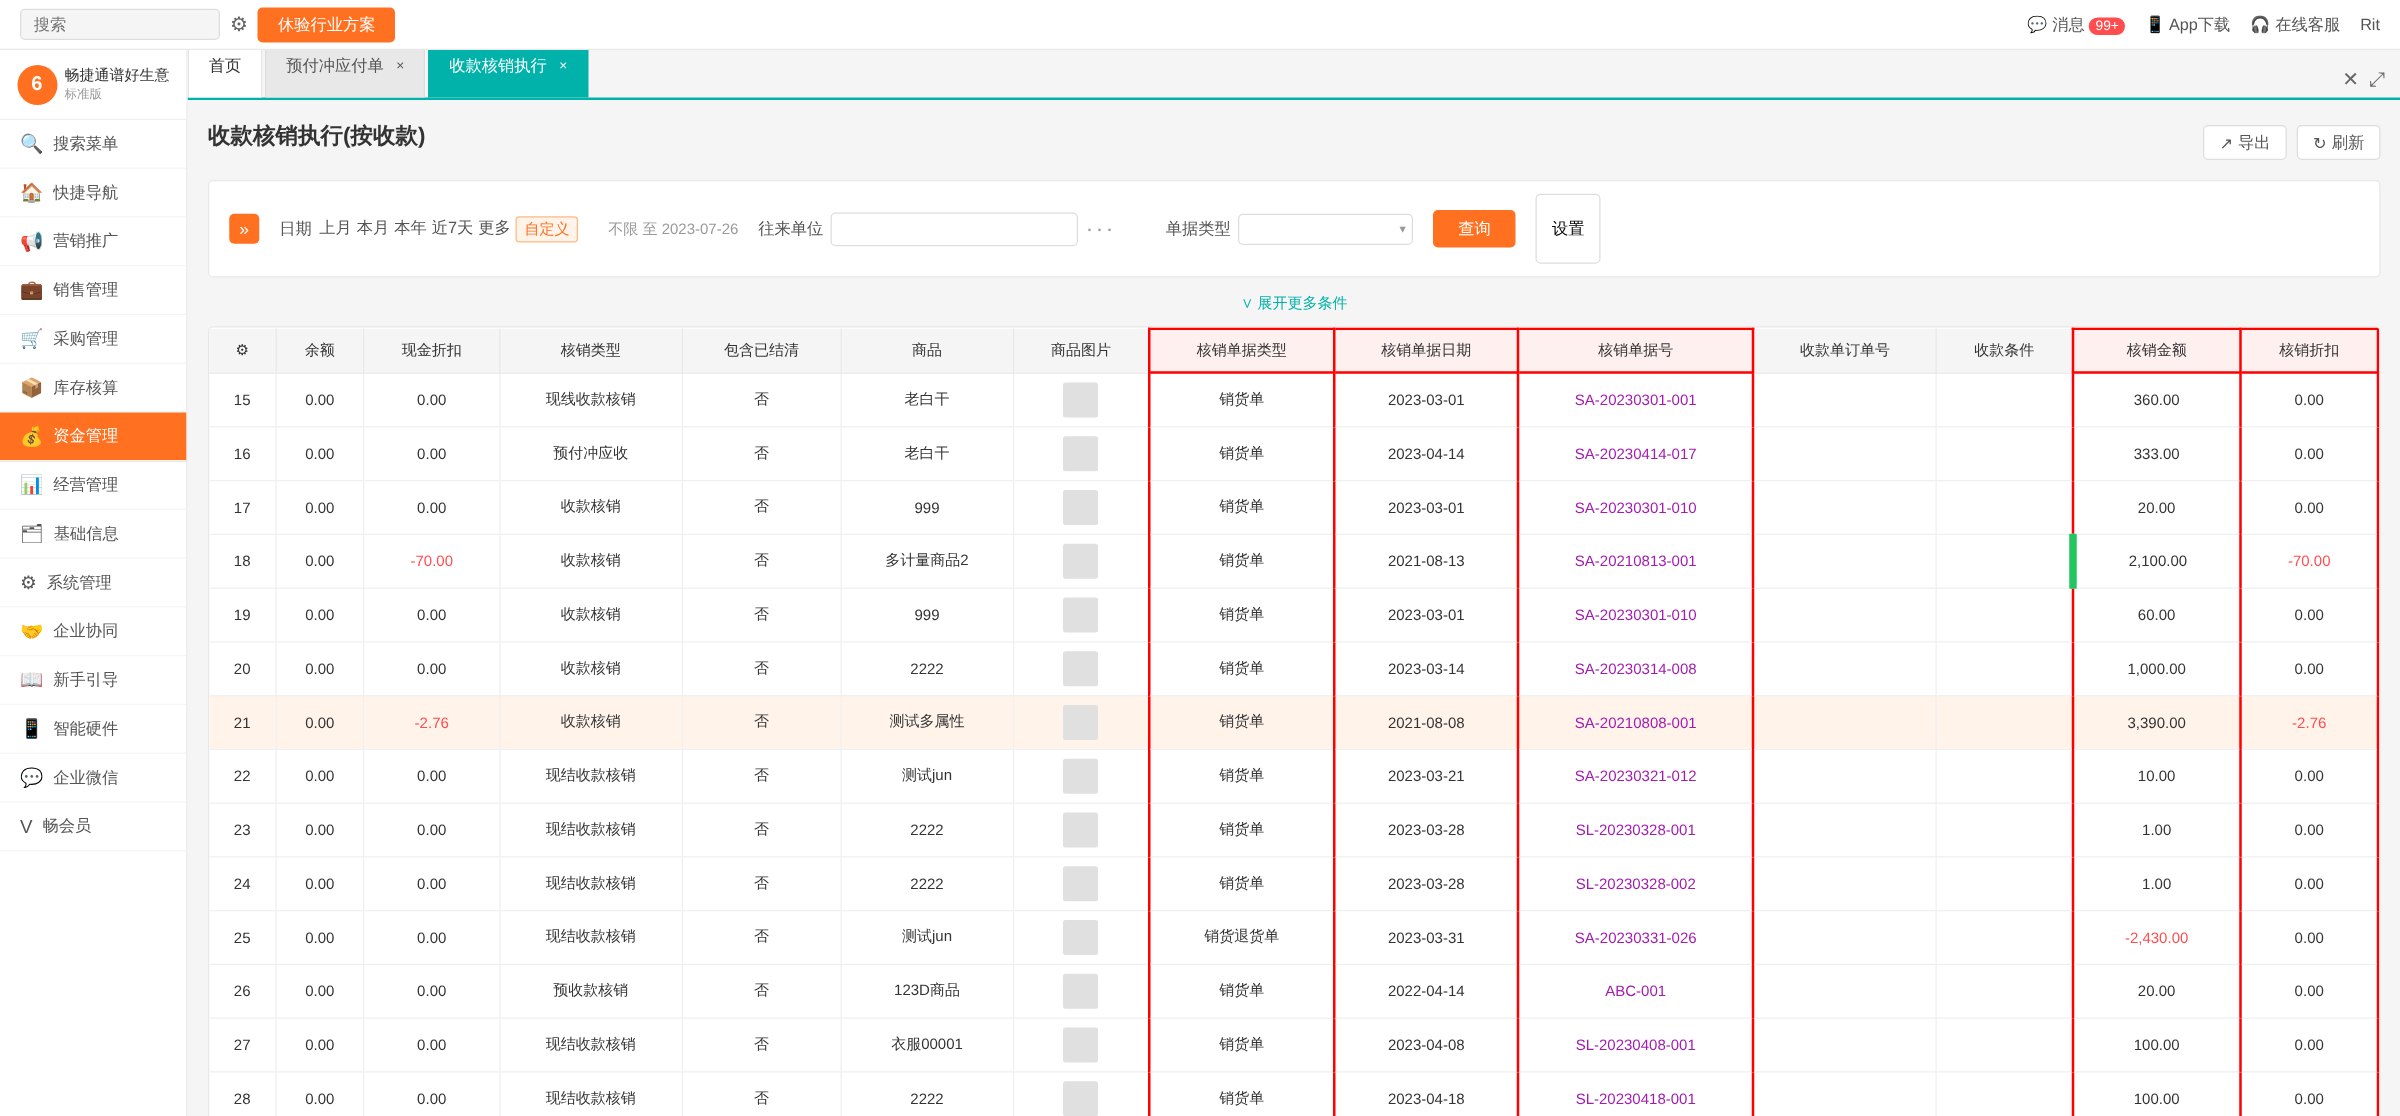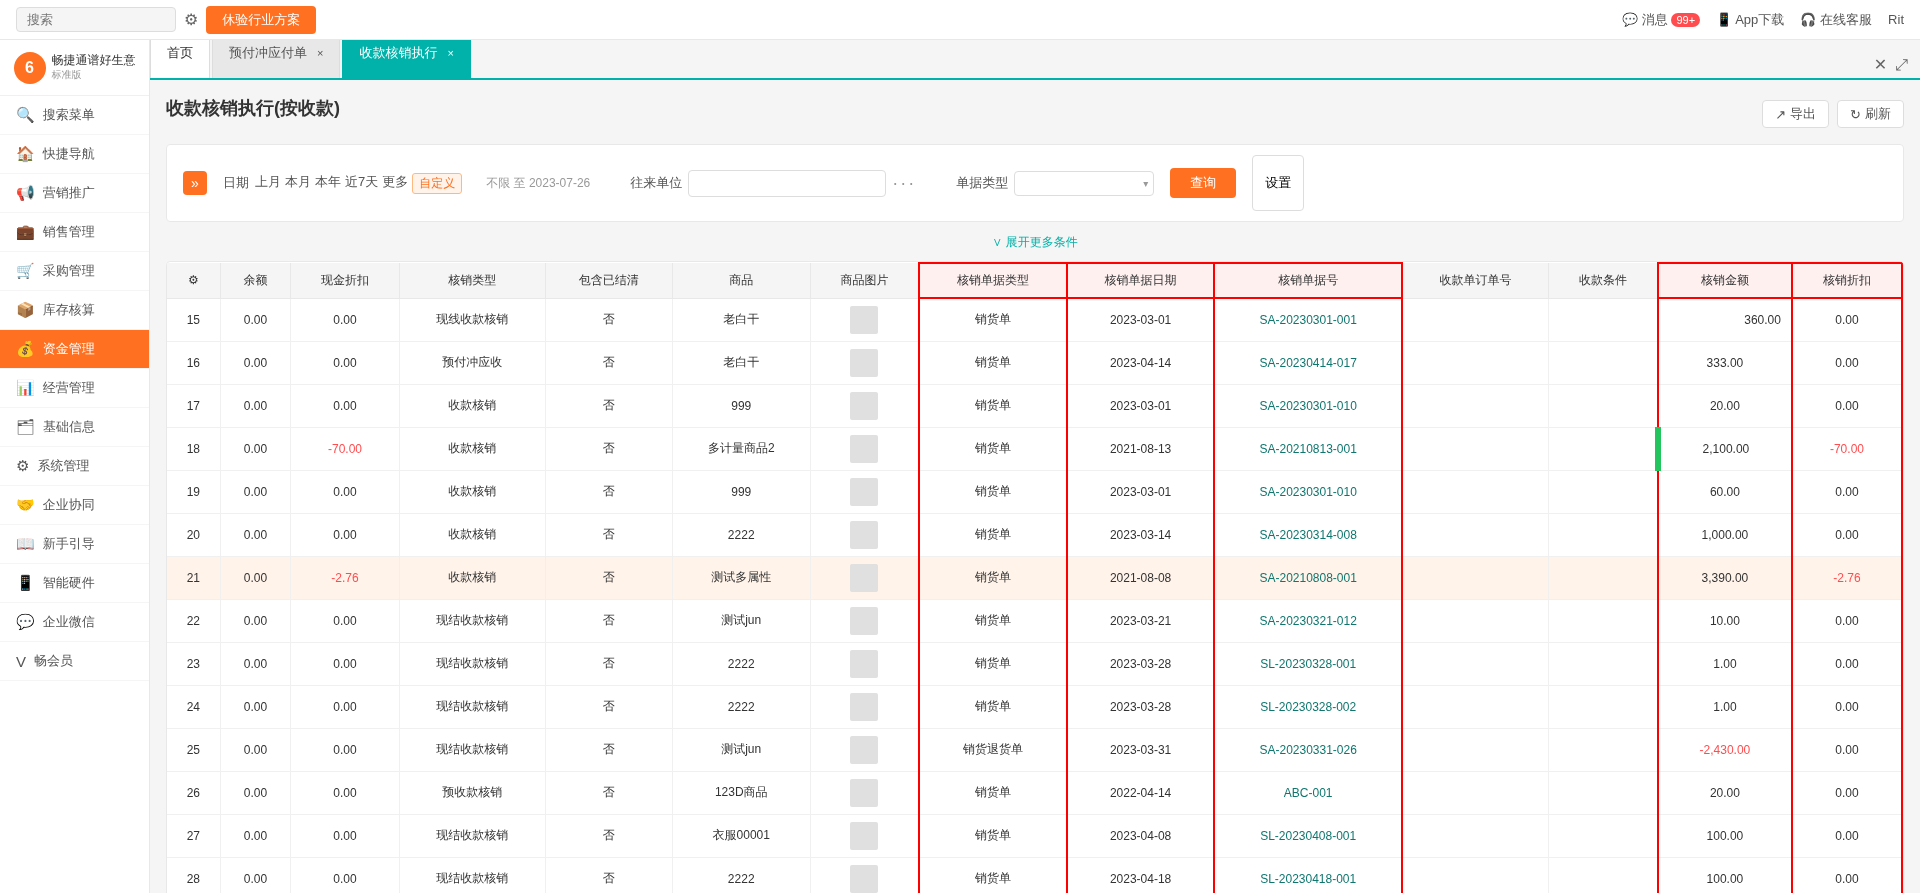--- a/index.html
+++ b/index.html
@@ -210,21 +210,21 @@
       white-space: nowrap;
     }
     td {
       padding: 7px 10px;
       text-align: center;
       border-bottom: 1px solid #f0f0f0;
       border-right: 1px solid #f0f0f0;
       white-space: nowrap;
     }
     tr.highlighted td { background: #fff3ea; }
-    .link-text { color: #0f766e; cursor: pointer; text-decoration: none; }
+    .link-text { color: #a21caf; cursor: pointer; text-decoration: none; }
     .gear-th { cursor: pointer; }
 
     
     .table-footer td {
       background: #fafafa;
       font-weight: 500;
       border-top: 2px solid #e8e8e8;
     }
 
     
@@ -381,21 +381,21 @@
             <span class="date-link">上月</span>
             <span class="date-link">本月</span>
             <span class="date-link">本年</span>
             <span class="date-link">近7天</span>
             <span class="date-link">更多</span>
             <span class="date-custom">自定义</span>
           </div>
         </div>
         <div style="margin-left: 8px; color: #999; font-size: 12px;">不限 至 2023-07-26</div>
 
-        <div class="filter-item" style="margin-left: 24px;">
+        <div class="filter-item" style="">
           <span class="filter-label">往来单位</span>
           <input class="input-placeholder" type="text" value="" style="">
           <span class="dots">···</span>
         </div>
 
         <div class="filter-item" style="margin-left: 24px;">
           <span class="filter-label">单据类型</span>
           <div class="select-wrap">
             <select class="filter-select">
               <option value=""></option>
@@ -439,21 +439,21 @@
       <td style="">0.00</td>
       <td>现线收款核销</td>
       <td>否</td>
       <td>老白干</td>
       <td><span style="width:28px;height:28px;background:#e0e0e0;border-radius:2px;display:inline-block;vertical-align:middle;"></span></td>
       <td style="border-left:2px solid #ff0000;border-right:2px solid #ff0000;">销货单</td>
       <td style="border-left:2px solid #ff0000;border-right:2px solid #ff0000;">2023-03-01</td>
       <td style="border-left:2px solid #ff0000;border-right:2px solid #ff0000;"><a class="link-text" href="#">SA-20230301-001</a></td>
       <td></td>
       <td></td>
-      <td style="border-left:2px solid #ff0000;border-right:2px solid #ff0000;text-align:right;">360.00</td>
+      <td style="border-left:2px solid #ff0000;border-right:2px solid #ff0000;">360.00</td>
       <td style="border-left:2px solid #ff0000;border-right:2px solid #ff0000;">0.00</td>
     </tr>
               <tr>
       <td>16</td>
       <td>0.00</td>
       <td style="">0.00</td>
       <td>预付冲应收</td>
       <td>否</td>
       <td>老白干</td>
       <td><span style="width:28px;height:28px;background:#e0e0e0;border-radius:2px;display:inline-block;vertical-align:middle;"></span></td>

